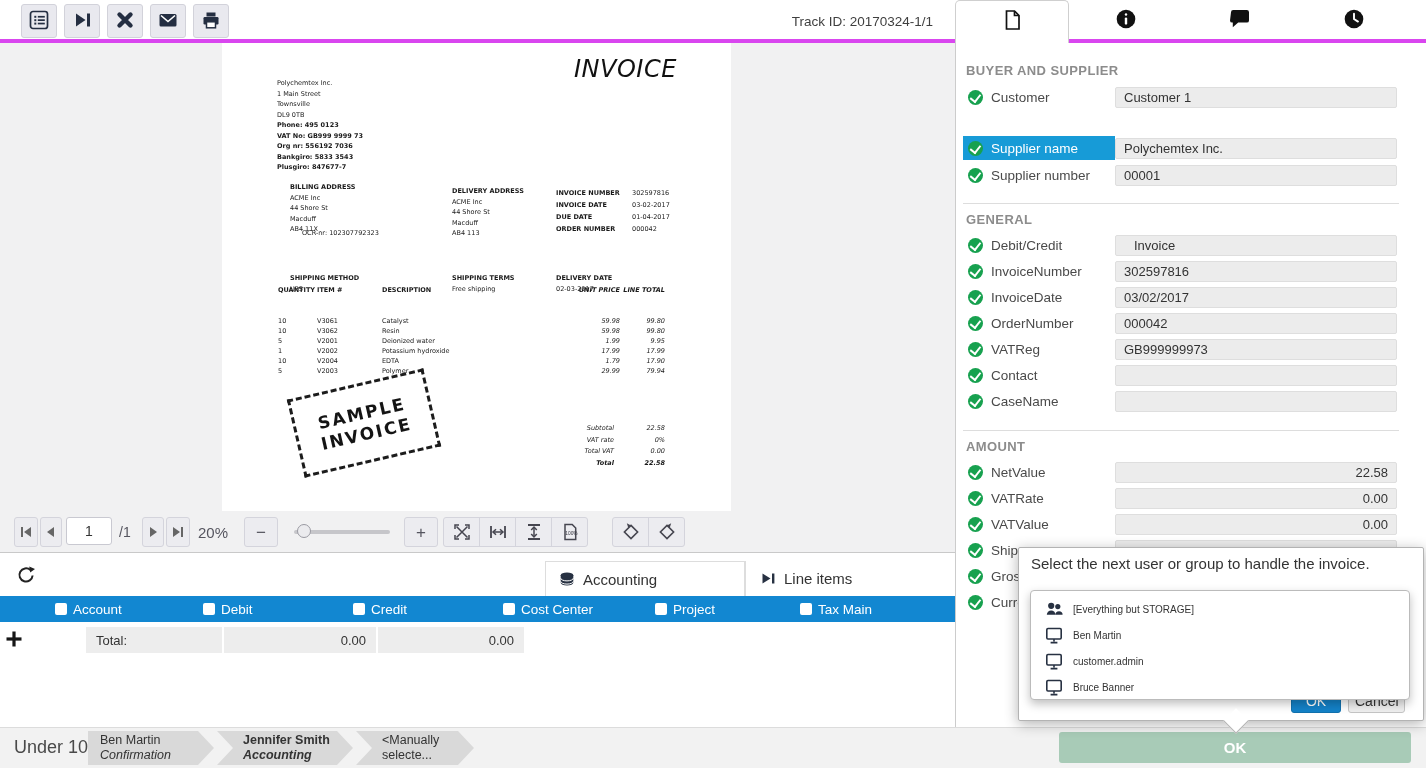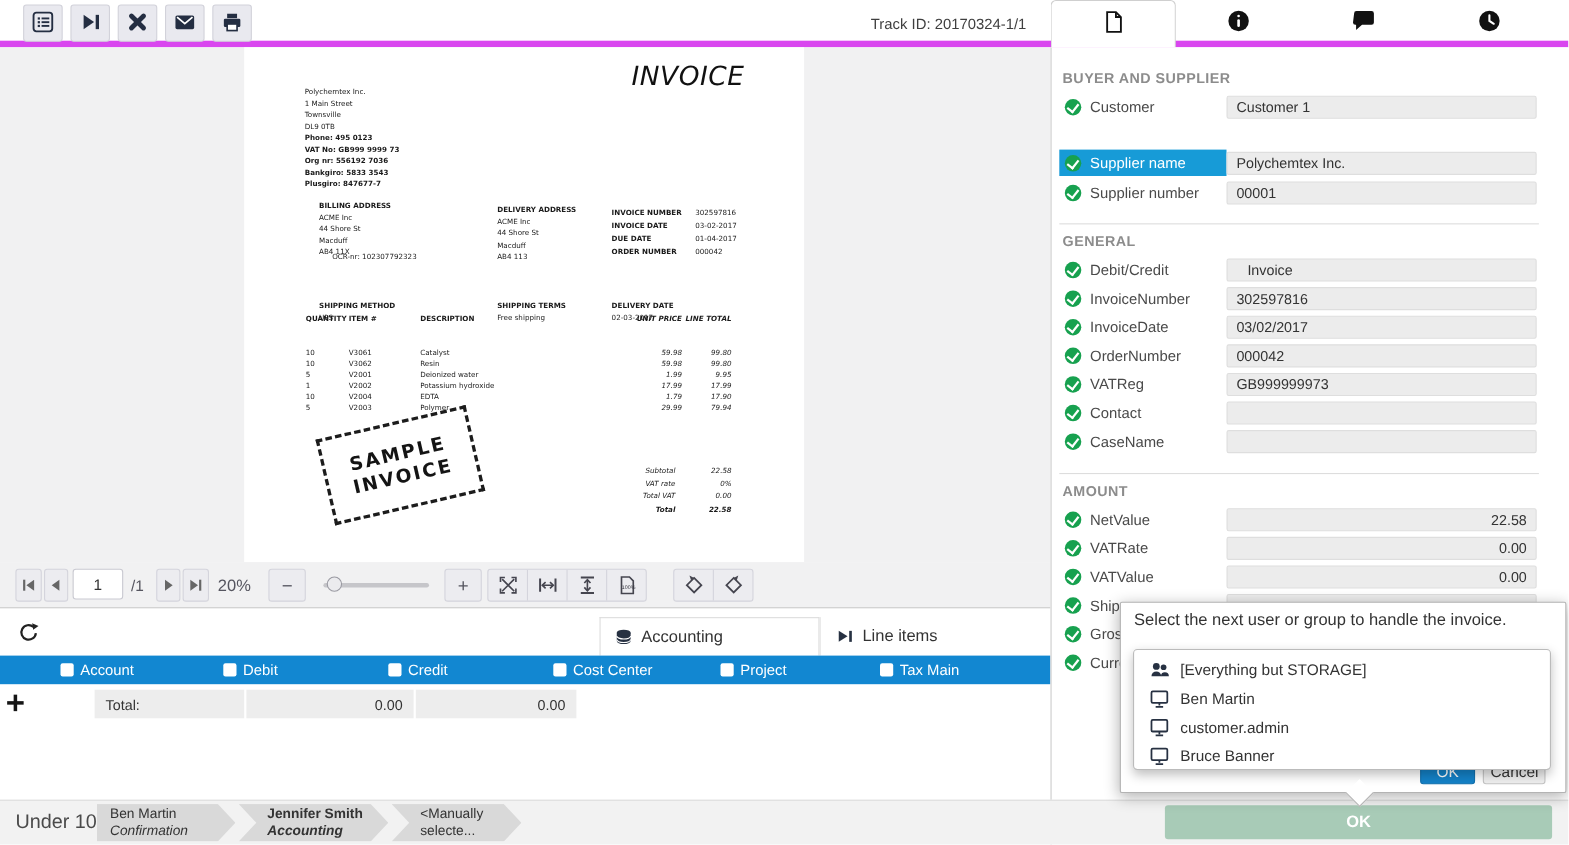--- a/index.html
+++ b/index.html
@@ -1,19 +1,19 @@
 <!DOCTYPE html>
 <html><head>
 <meta charset="utf-8">
 <style>
   html,body{margin:0;padding:0;background:#fff;}
   .screen{position:relative;width:1426px;height:768px;background:#fff;font-family:"Liberation Sans",sans-serif;overflow:hidden;}
 
   
-  .hdr{position:absolute;left:0;top:0;width:1426px;height:43px;background:#fff;border-bottom:6px solid #d946ef;box-sizing:border-box;}
+  .hdr{position:absolute;left:0;top:0;width:1426px;height:43px;background:#fff;border-bottom:4px solid #d946ef;box-sizing:border-box;}
   .tbtn{position:absolute;top:4px;width:36px;height:34px;background:#e9e9ef;border:1px solid #d2d2da;border-radius:3px;display:flex;align-items:center;justify-content:center;cursor:pointer;padding:0;}
   .trackid{position:absolute;top:14px;right:493px;font-size:13.5px;color:#3f3f3f;}
   .tab{position:absolute;top:0;height:42px;width:114px;display:flex;align-items:center;justify-content:center;cursor:pointer;}
   .tab.active{height:43px;background:#fff;border:1px solid #cfcfcf;border-bottom:none;border-radius:5px 5px 0 0;box-sizing:border-box;z-index:6;}
 
   
   .viewer{position:absolute;left:0;top:43px;width:955px;height:468px;background:#f1f1f2;}
   .page{position:absolute;left:222px;top:0px;width:509px;height:468px;background:#fff;}
   .d{position:absolute;font-family:"DejaVu Sans",sans-serif;color:#1a1a1a;font-size:6.5px;line-height:10.5px;white-space:pre;}
   .d span{display:block;}
@@ -63,21 +63,21 @@
   .pin.ind{padding-left:18px;}
 
   
   .popup{position:absolute;left:1018px;top:547px;width:404px;height:172px;background:#fff;border:1px solid #b3b3b3;border-radius:2px;box-shadow:0 3px 14px rgba(0,0,0,.30);z-index:50;}
   .ptitle{position:absolute;left:12px;top:7px;font-size:15px;color:#333;white-space:nowrap;}
   .pinput{position:absolute;left:12px;top:28px;width:378px;height:23px;border:1px solid #2e75b6;border-radius:3px;padding:0 7px;font-size:13px;color:#333;box-sizing:border-box;font-family:inherit;}
   .pinput::placeholder{color:#a8a8a8;}
   .pok{position:absolute;left:272px;top:140px;width:50px;height:25px;background:#1482c8;color:#fff;border:1px solid #1271ae;border-radius:3px;font-size:14px;cursor:pointer;}
   .pcancel{position:absolute;left:329px;top:140px;width:57px;height:25px;background:#efefef;color:#333;border:1px solid #c5c5c5;border-radius:3px;font-size:14px;cursor:pointer;}
   .plist{position:absolute;left:1030px;top:590px;width:380px;height:110px;background:#fff;border:1px solid #bbb;border-radius:4px;box-shadow:0 4px 10px rgba(0,0,0,.25);z-index:52;padding-top:5px;box-sizing:border-box;}
-  .pli{display:flex;align-items:center;gap:9px;height:26px;padding-left:13px;font-size:14px;color:#333;cursor:pointer;}
+  .pli{display:flex;align-items:center;gap:9px;height:26px;padding-left:13px;font-size:10px;color:#333;cursor:pointer;}
   .caret{position:absolute;left:1227px;top:712px;width:17px;height:17px;background:#fff;border-right:1px solid #b3b3b3;border-bottom:1px solid #b3b3b3;transform:rotate(45deg);z-index:53;}
 
   
   .wbar{position:absolute;left:0;top:727px;width:1426px;height:41px;background:#f2f2f2;border-top:1px solid #dcdcdc;box-sizing:border-box;}
   .under{position:absolute;left:14px;top:9px;font-size:18px;color:#4a4a4a;}
   .chev{position:absolute;top:3px;height:34px;background:#d9d9d9;color:#333;font-size:12.5px;line-height:15px;box-sizing:border-box;padding-top:2px;}
   .chev1{clip-path:polygon(0 0,calc(100% - 16px) 0,100% 50%,calc(100% - 16px) 100%,0 100%);padding-left:12px;}
   .chevN{clip-path:polygon(0 0,calc(100% - 16px) 0,100% 50%,calc(100% - 16px) 100%,0 100%,16px 50%);padding-left:26px;}
   .chev .nm{display:block;}
   .chev .rl{display:block;font-style:italic;}

